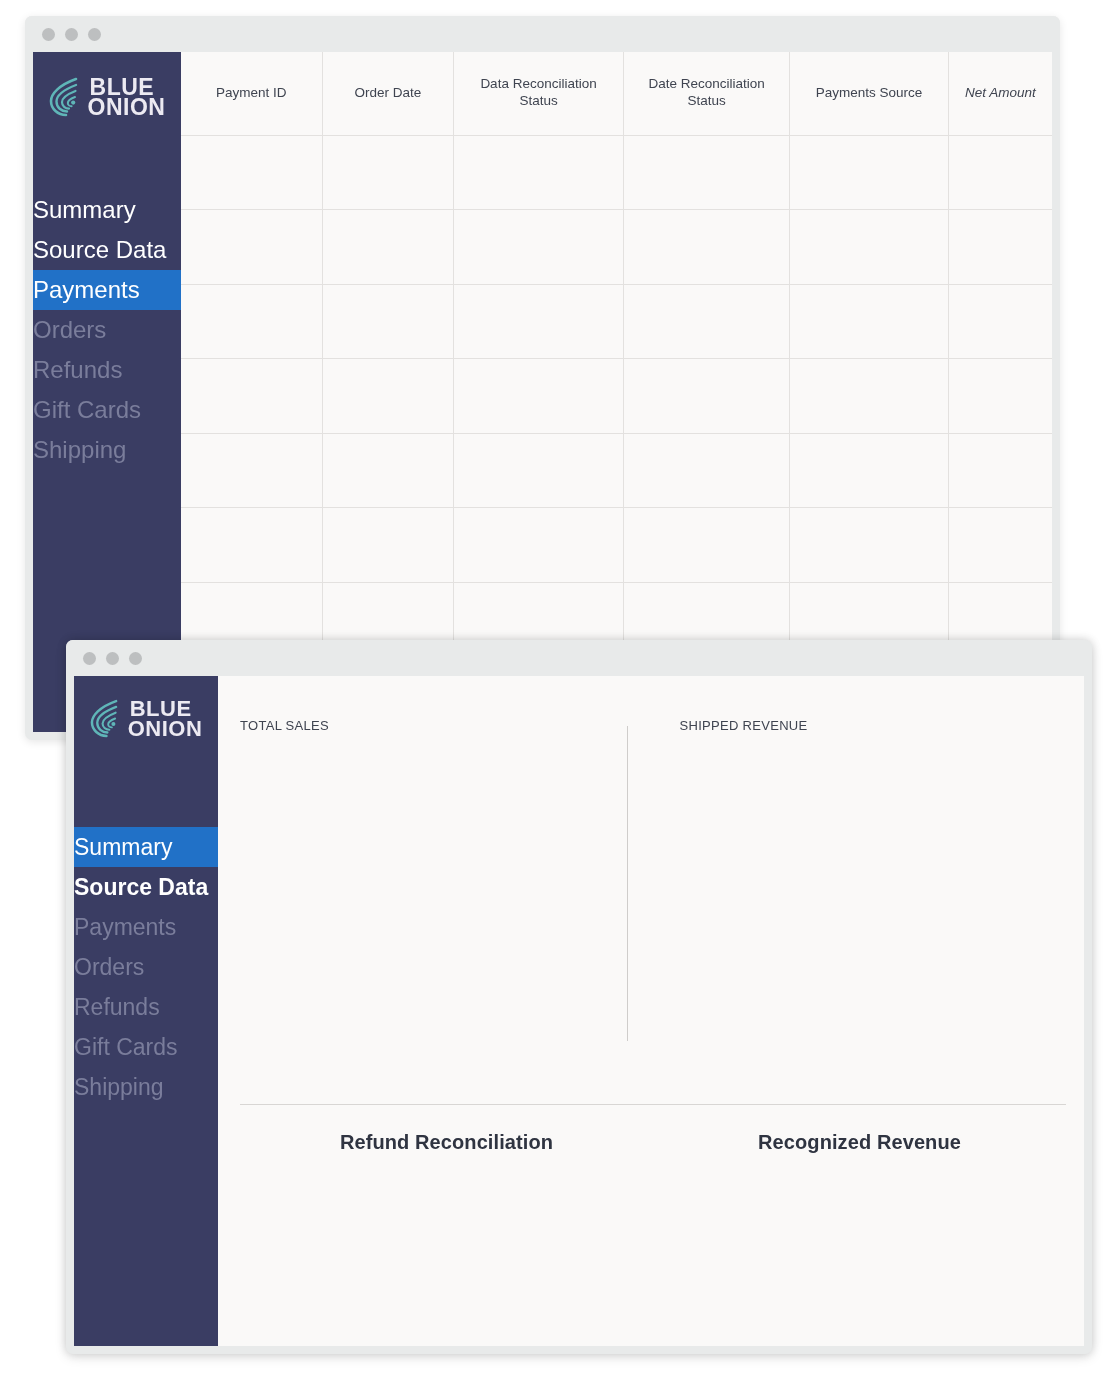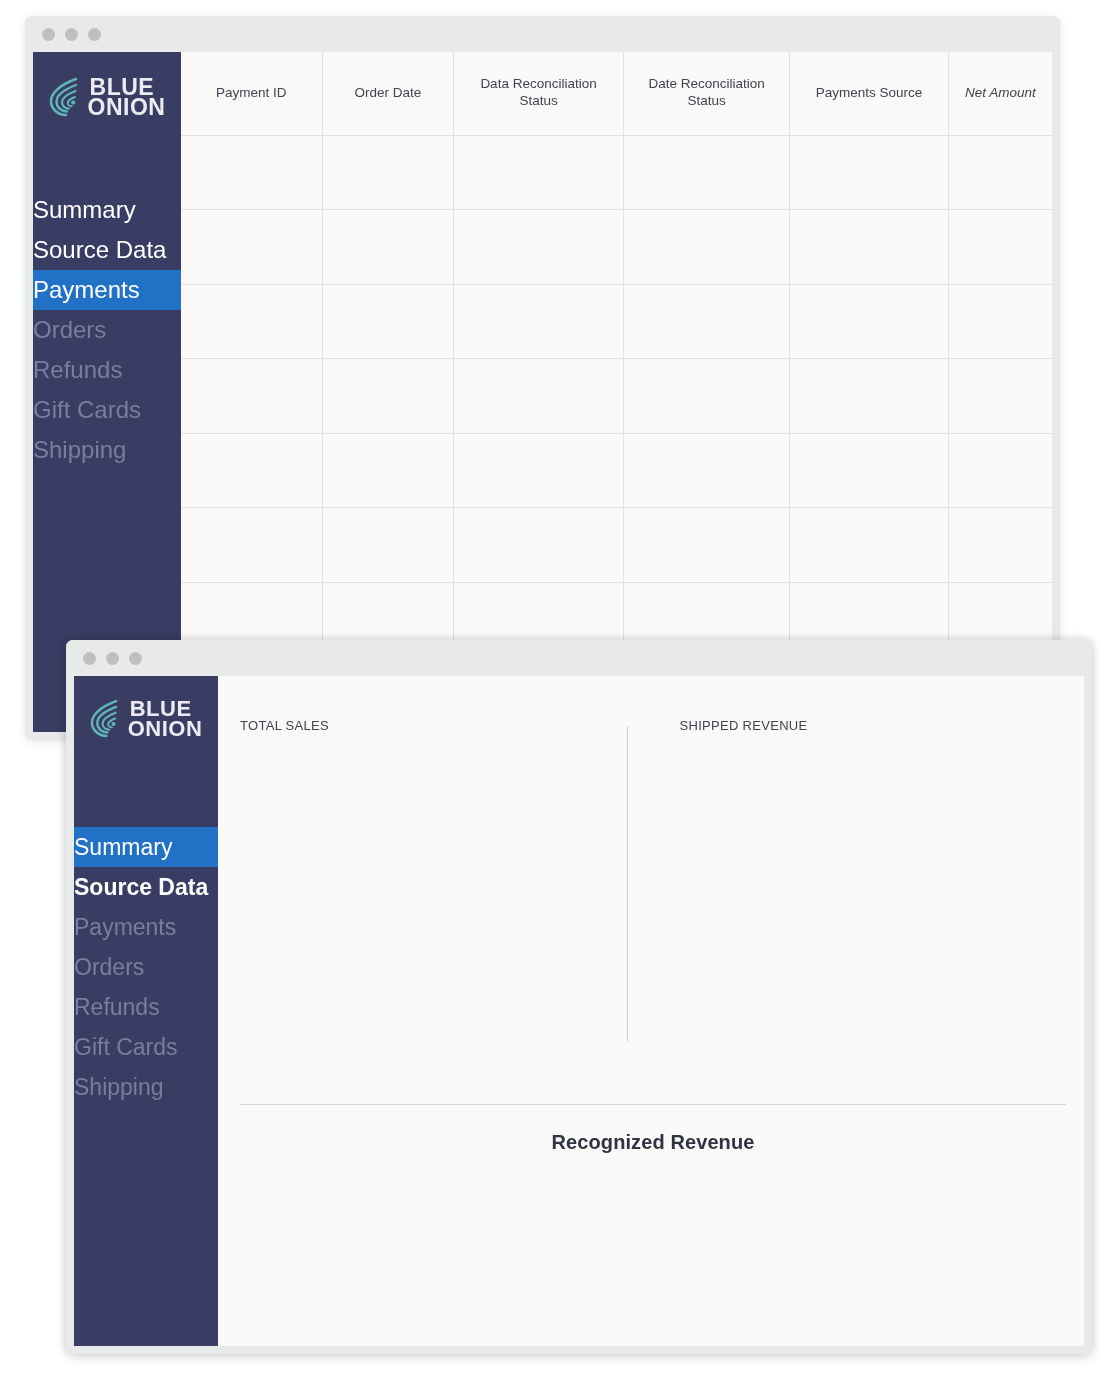--- a/index.html
+++ b/index.html
@@ -388,20 +388,23 @@
           <div class="kpi right">
             <div class="kpi-label">SHIPPED REVENUE</div>
             <div></div>
           </div>
         </div>
 
         <div class="h-divider"></div>
 
         <div class="section-row">
           <div class="section-col">
+            <div class="section-title">Refund Reconciliation</div>
+          </div>
+          <div class="section-col">
             <div class="section-title">Recognized Revenue</div>
           </div>
         </div>
 
       </div>
     </div>
   </div>
 
 </div>
 

